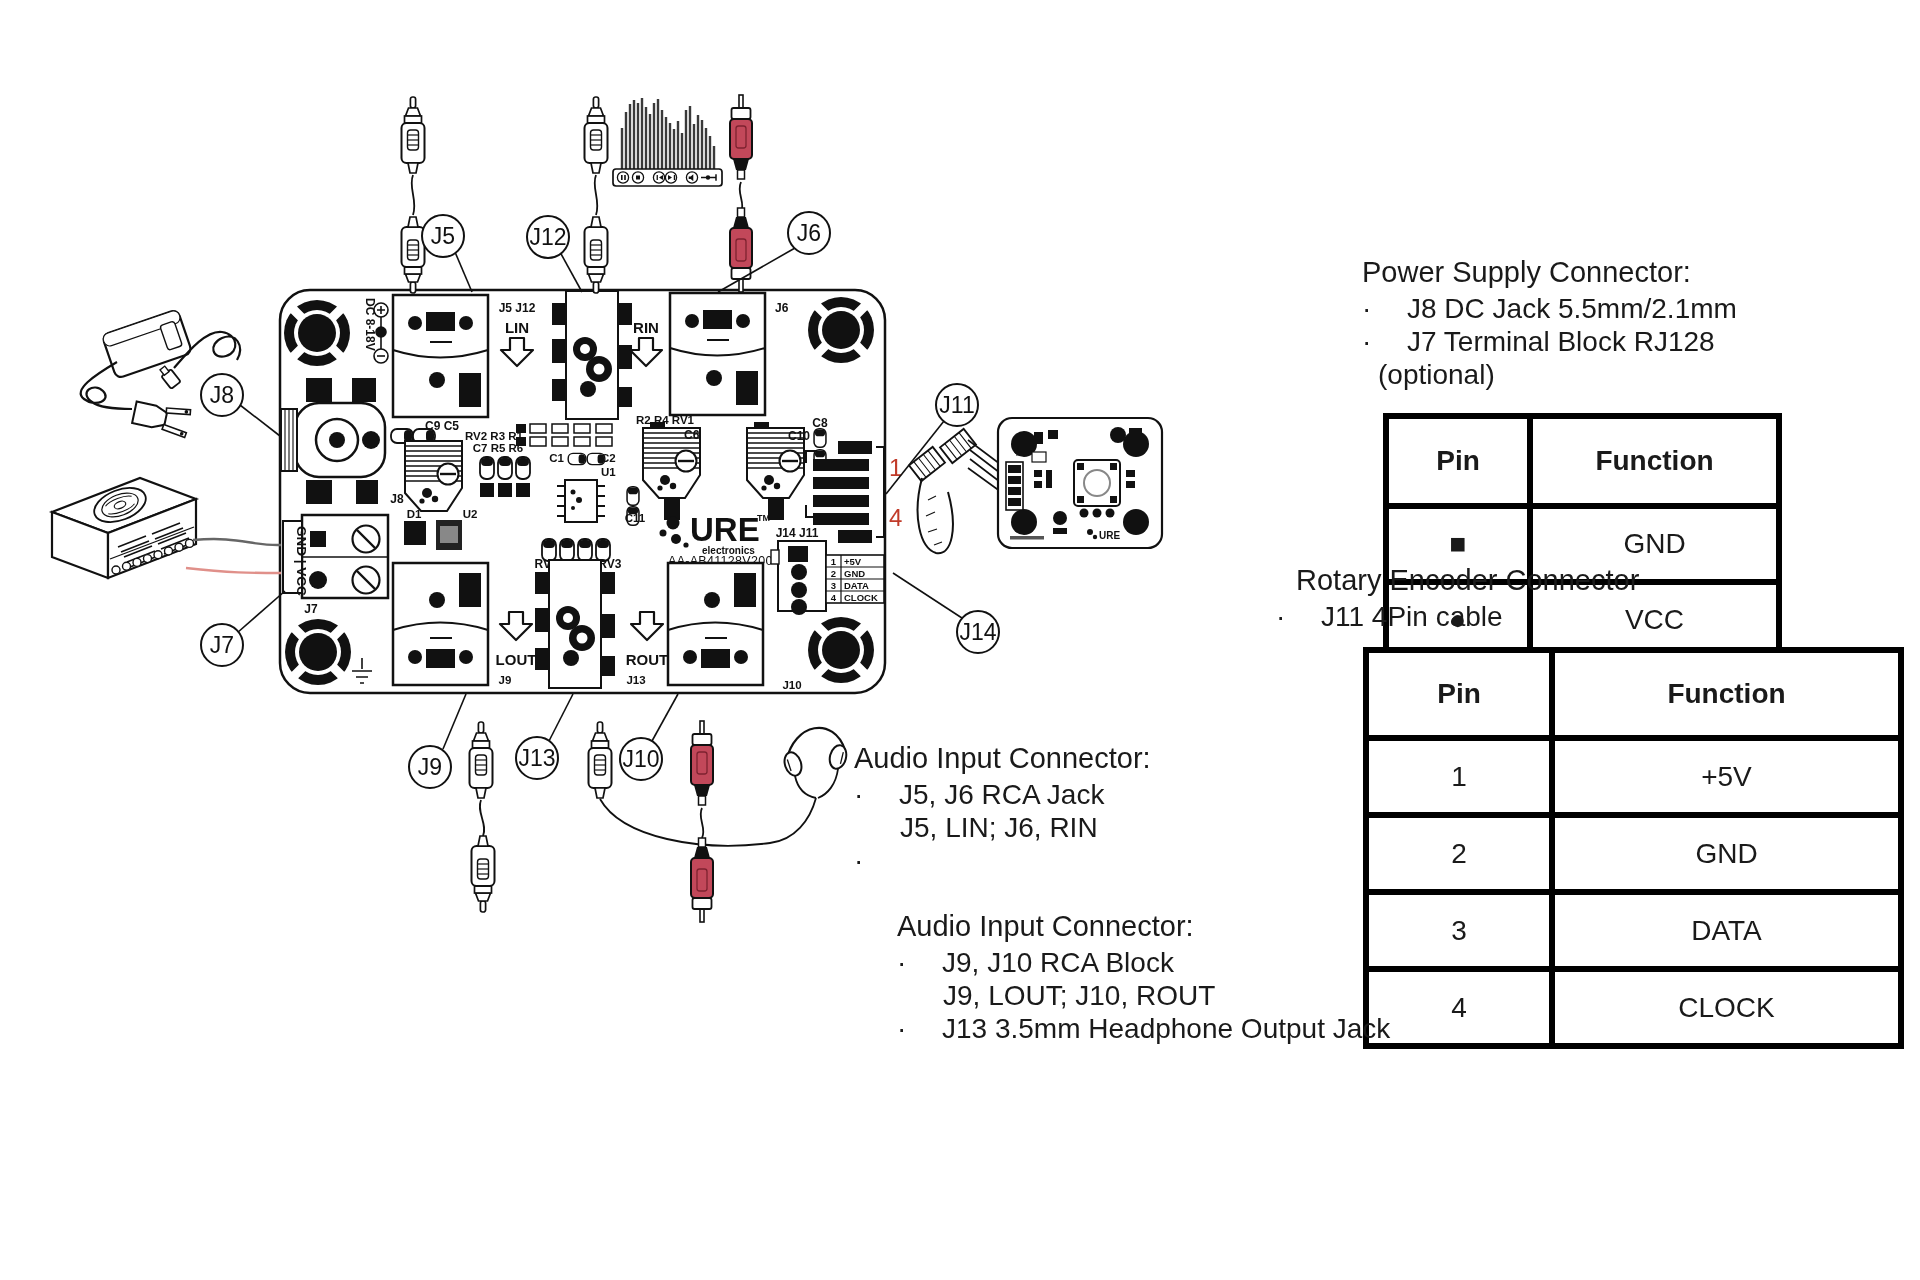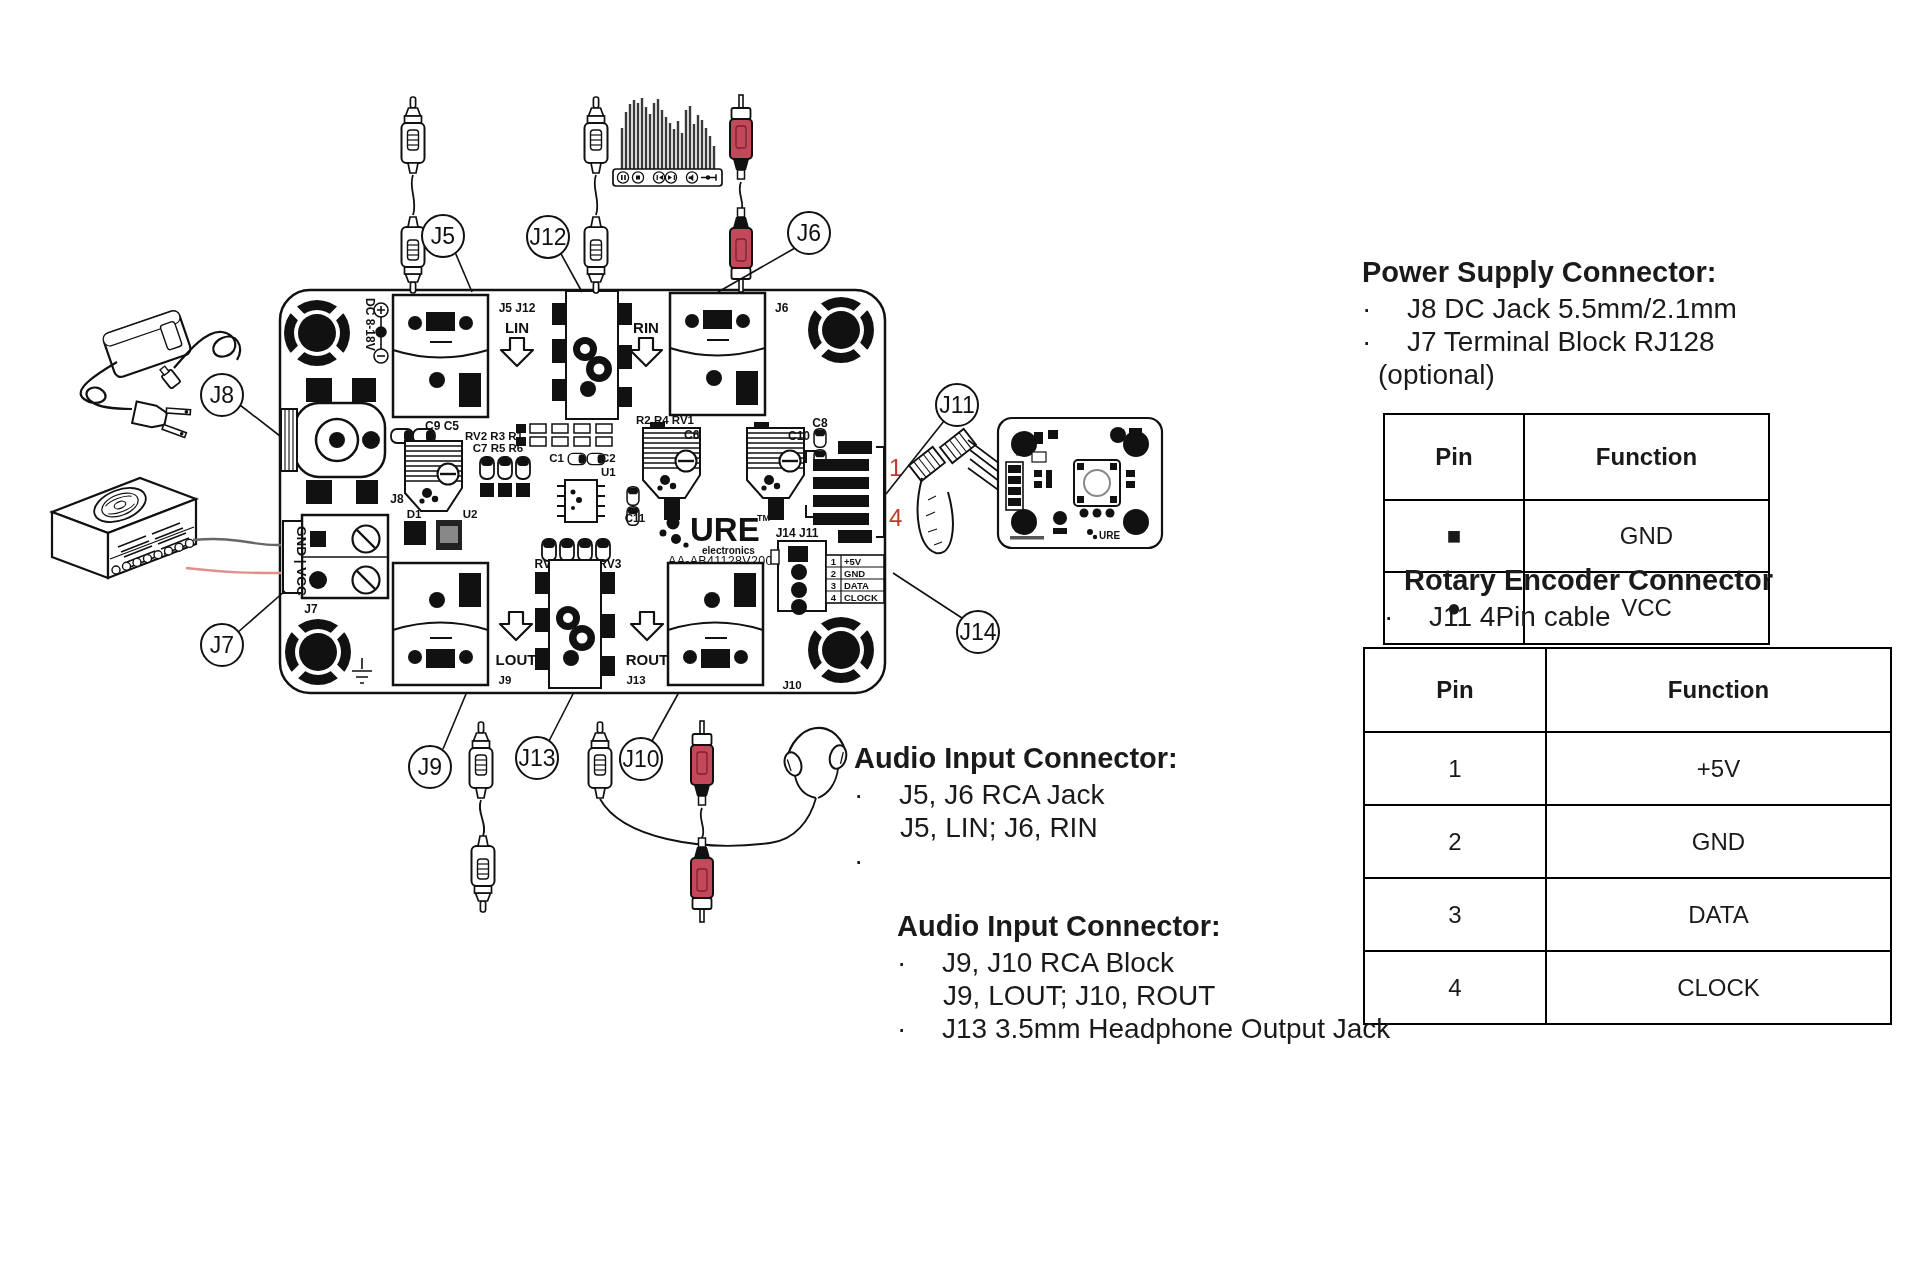--- a/index.html
+++ b/index.html
@@ -1,26 +1,26 @@
 <!DOCTYPE html>
 <html><head>
 <meta charset="utf-8">
 <style>
   html,body{margin:0;padding:0}
   body{width:1920px;height:1280px;position:relative;background:#fff;
        font-family:"Liberation Sans","DejaVu Sans",sans-serif;color:#1a1a1a;overflow:hidden}
   #diagram{position:absolute;left:0;top:0}
   .abs{position:absolute}
-  .sec h3{margin:0 0 3px 0;font-size:29px;line-height:33px;font-weight:bold}
+  .sec h3{margin:0 0 3px 0;font-size:29px;line-height:33px;font-weight:normal}
   .sec .row{display:flex;font-size:28px;line-height:33px}
   .sec .dot{width:45px;font-size:28px}
   .sec .cont{padding-left:46px}
   .sec .cont2{padding-left:16px}
   table.spec{border-collapse:collapse;position:absolute;text-align:center;background:#fff}
-  table.spec th,table.spec td{border:2px solid #000000;padding:16px;font-size:24px}
+  table.spec th,table.spec td{border:6px solid #000000;padding:16px;font-size:28px}
   table.spec th{font-weight:bold}
   #tbl-power th,#tbl-power td{height:38px}
   #tbl-power tr.hd th{height:52px}
   #tbl-power .c1{width:106px}
   #tbl-power .c2{width:211px}
   #tbl-rotary th,#tbl-rotary td{height:39px}
   #tbl-rotary tr.hd th{height:50px}
   #tbl-rotary .c1{width:148px}
   #tbl-rotary .c2{width:311px}
   .mark{font-size:22px}
@@ -567,21 +567,21 @@
     <td>GND</td>
   </tr>
   <tr>
     <td class="mark">●</td>
     <td>VCC</td>
   </tr>
 </tbody>
   </table>
 <style>#tbl-power{left:1383px;top:413px}</style>
 
-<div class="abs sec" style="left:1384px;top:564px">
+<div class="abs sec" style="left:1276px;top:564px">
   <h3 style="padding-left:20px">Rotary Encoder Connector</h3>
   <div class="row">
       <span class="dot">·</span>
       <span>J11 4Pin cable</span>
     </div>
 </div>
 
 <table class="spec" id="tbl-rotary">
   <tbody>
       <tr class="hd">

